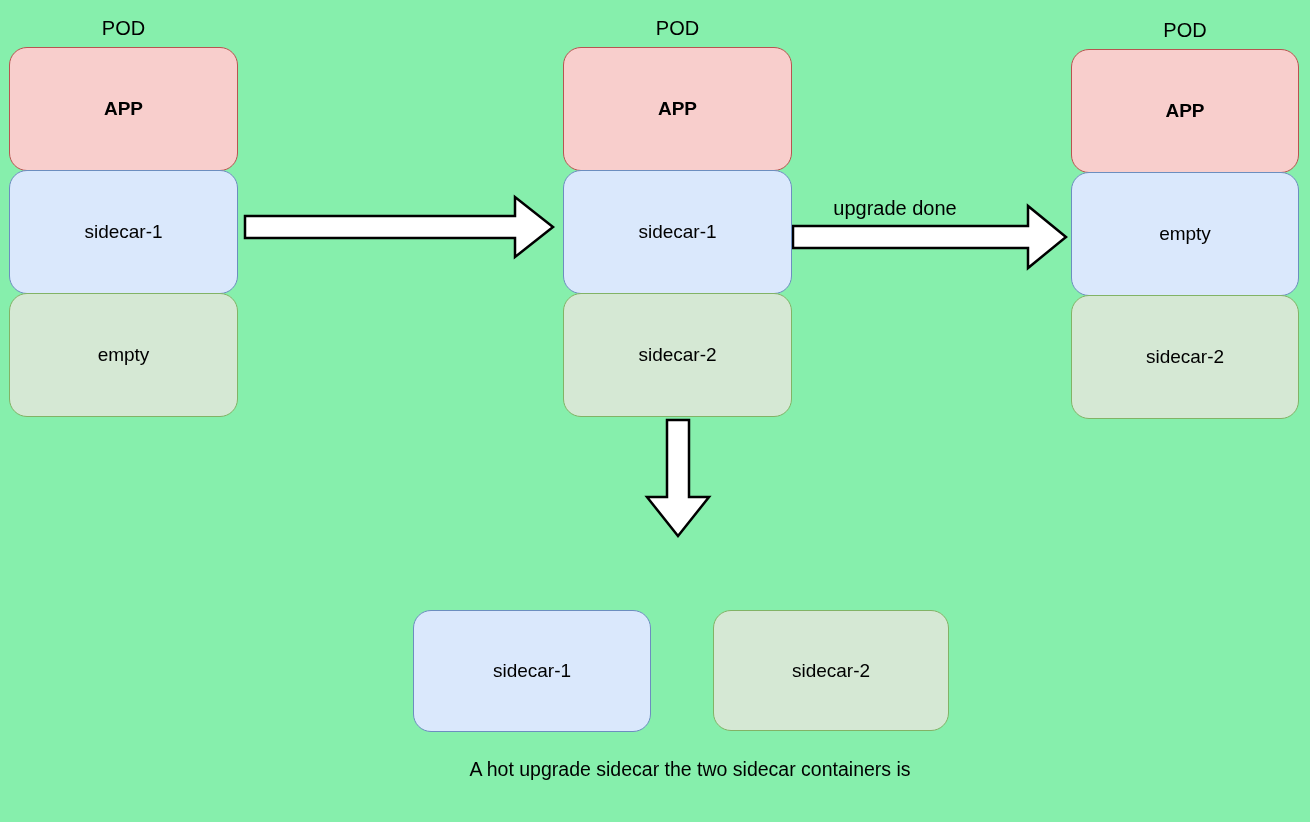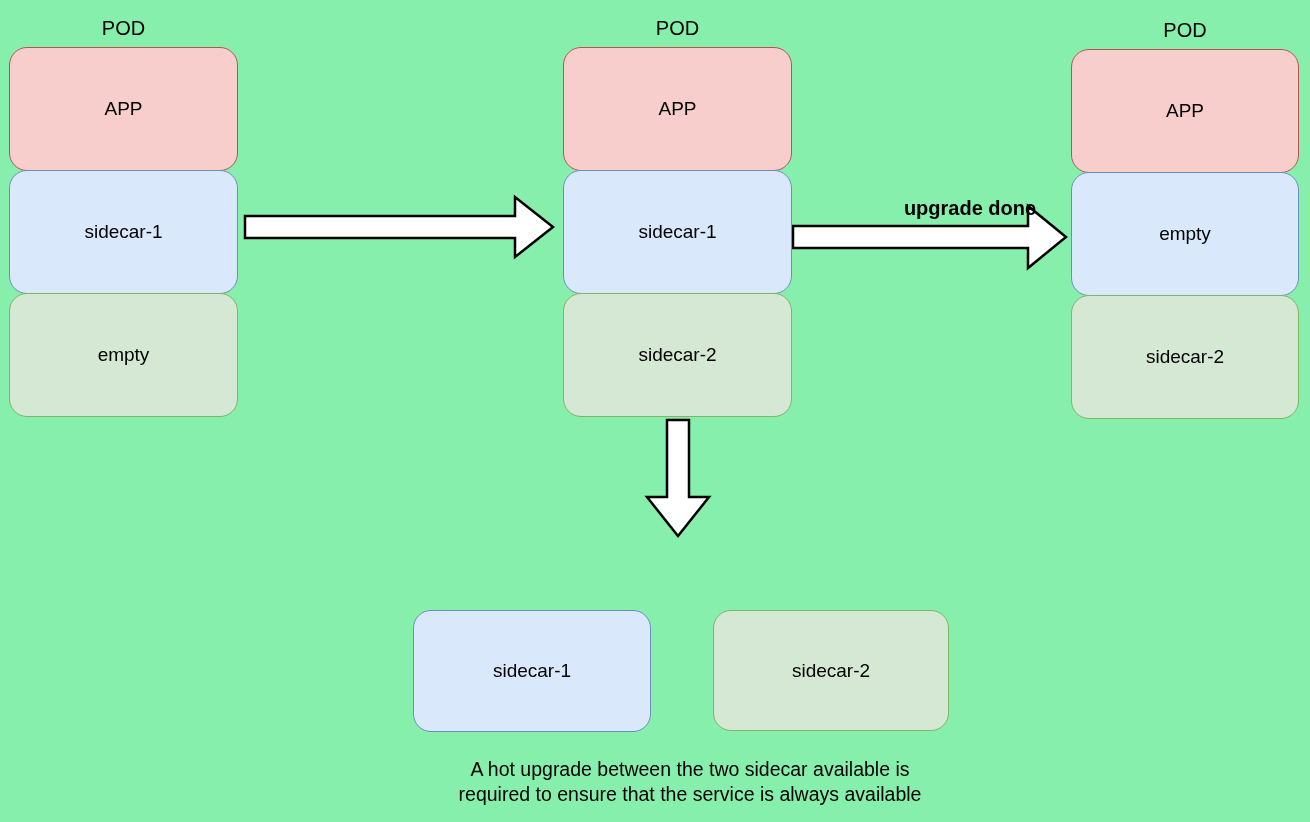--- a/index.html
+++ b/index.html
@@ -34,21 +34,21 @@
     border-radius: 18px;
     box-sizing: border-box;
     display: flex;
     align-items: center;
     justify-content: center;
     font-size: 19px;
   }
   .cbox.pos-0 { top: 30px; }
   .cbox.pos-1 { top: 153px; }
   .cbox.pos-2 { top: 276px; }
-  .c-red   { background: var(--red-fill);   border: 1.5px solid var(--red-stroke); }
+  .c-red   { background: var(--red-fill);   border: 1.5px solid var(--red-stroke); font-weight: bold; }
   .c-blue  { background: var(--blue-fill);  border: 1.5px solid var(--blue-stroke); }
   .c-green { background: var(--green-fill); border: 1.5px solid var(--green-stroke); }
   .arrow-label {
     position: absolute;
     width: 240px;
     text-align: center;
     font-size: 20px;
     line-height: 22px;
   }
   .standalone {
@@ -113,27 +113,26 @@
       <span>APP</span>
     </div>
     <div class="cbox pos-1 c-blue" style="width:228px;">
       <span>empty</span>
     </div>
     <div class="cbox pos-2 c-green" style="width:228px;">
       <span>sidecar-2</span>
     </div>
   </div>
 
-  <div class="arrow-label" style="left:850px; top:197px;font-weight:bold;">upgrade done</div>
+  <div class="arrow-label" style="left:775px; top:197px;">upgrade done</div>
 
   <div class="standalone c-blue" style="left:413px; top:610px; width:238px; height:122px;">
     <span>sidecar-1</span>
   </div>
   <div class="standalone c-green" style="left:713px; top:610px; width:236px; height:121px;">
     <span>sidecar-2</span>
   </div>
 
   <div class="caption">
-    <div>A hot upgrade between the two sidecar available is</div>
-    <div>required to ensure that the service is always available</div>
+    <div>A hot upgrade sidecar the two sidecar containers is</div>
   </div>
 
 </div>
 
 </body></html>

